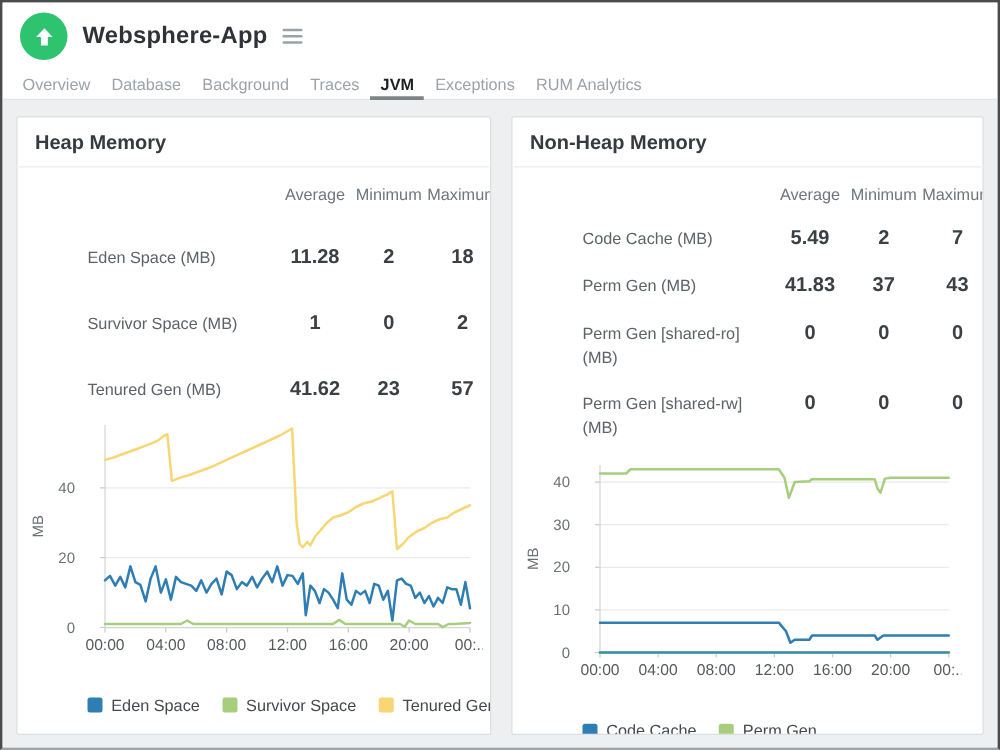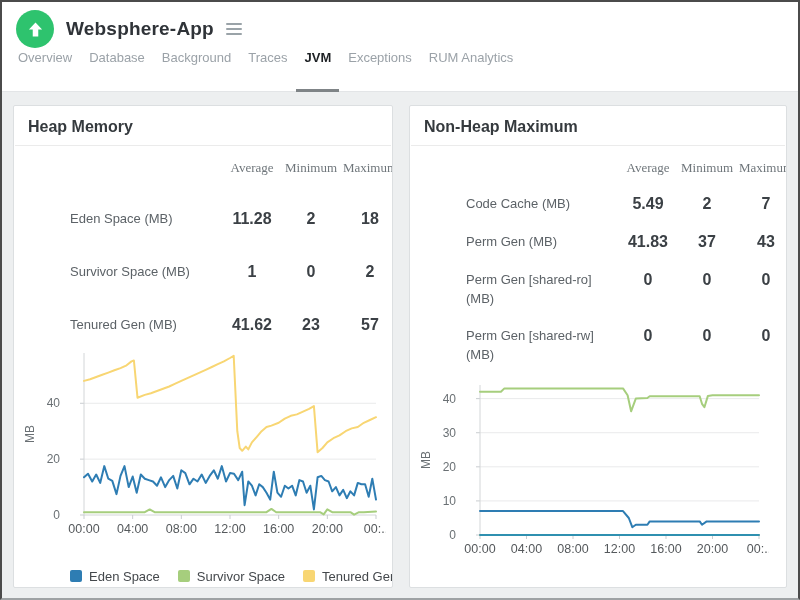--- a/index.html
+++ b/index.html
@@ -12,38 +12,38 @@
   .hdr { flex:0 0 48px; display:flex; align-items:center; padding:6px 0 0 14px; background:#fff; }
   .app-badge { width:38px; height:38px; border-radius:50%; background:#2ec36e; display:flex;
                align-items:center; justify-content:center; flex:0 0 38px; }
   .app-title { font-size:19px; font-weight:bold; color:#2f3338; margin-left:12px; letter-spacing:.2px; }
   .menu-icon { margin-left:12px; display:flex; flex-direction:column; gap:3px; cursor:pointer; }
   .menu-icon i { display:block; width:16px; height:2px; background:#9aa3a8; border-radius:1px; }
 
   
   .tabs { flex:0 0 30px; display:flex; gap:17px; align-items:flex-end; padding:0 0 0 16px;
           border-bottom:1px solid #e3e5e7; background:#fff; }
-  .tab { font-size:13px; color:#9ba2a8; padding-bottom:26px; position:relative; cursor:pointer; white-space:nowrap; }
+  .tab { font-size:13px; color:#9ba2a8; padding-bottom:4px; position:relative; cursor:pointer; white-space:nowrap; }
   .tab.active { color:#1d2124; font-weight:bold; }
   .tab.active::after { content:""; position:absolute; left:-8px; right:-8px; bottom:-1px;
                        height:3px; background:#7f8487; }
 
   
   .content { flex:1; background:#edeff0; padding:13px 11px 10px; display:flex; gap:16px; overflow:hidden; }
   .panel { background:#fff; border:1px solid #dcdfe1; border-radius:2px; overflow:hidden;
            display:flex; flex-direction:column; }
   .panel-left { flex:0 0 380px; }
   .panel-right { flex:1; }
   .panel-title { font-size:16px; font-weight:bold; color:#353a3e; padding:12px 14px 9px; }
   .panel-divider { border-bottom:1px solid #ebebeb; margin:0 1px; }
 
   
   .mtable { margin:14px 0 0 56px; }
   .mt-head, .mt-row { display:grid; grid-template-columns:150px 64px 54px 64px; align-items:start; }
-  .mt-head span { font-size:13px; color:#6f767b; text-align:center; white-space:nowrap;font-family:Liberation Serif, serif; }
+  .mt-head span { font-size:13px; color:#6f767b; text-align:center; white-space:nowrap; }
   .mt-row { margin-top:19px; }
   .panel-left .mt-row { margin-top:34px; }
   .mt-label { font-size:13px; color:#5c6267; line-height:1.45; padding-right:10px; }
   .mt-val { font-size:16px; font-weight:600; color:#3b4045; text-align:center; white-space:nowrap; }
 
   .chart-wrap { margin:10px 0 0 6px; }
   .panel-right .chart-wrap { margin-top:12px; }
 
   
   .legend { margin:20px 0 0 56px; display:flex; flex-direction:column; gap:10px; }
@@ -158,21 +158,21 @@
           </span>
           <span class="legend-item">
             <span class="swatch" style="background: rgb(248, 214, 115);"></span>
             <span>Tenured Gen</span>
           </span>
         </div>
       </div>
     </div>
 
     <div class="panel panel-right">
-      <div class="panel-title">Non-Heap Maximum</div>
+      <div class="panel-title">Non-Heap Memory</div>
       <div class="panel-divider"></div>
 
       <div class="mtable">
         <div class="mt-head">
           <span></span>
           <span>Average</span>
           <span>Minimum</span>
           <span>Maximum</span>
         </div>
         <div class="mt-row">

